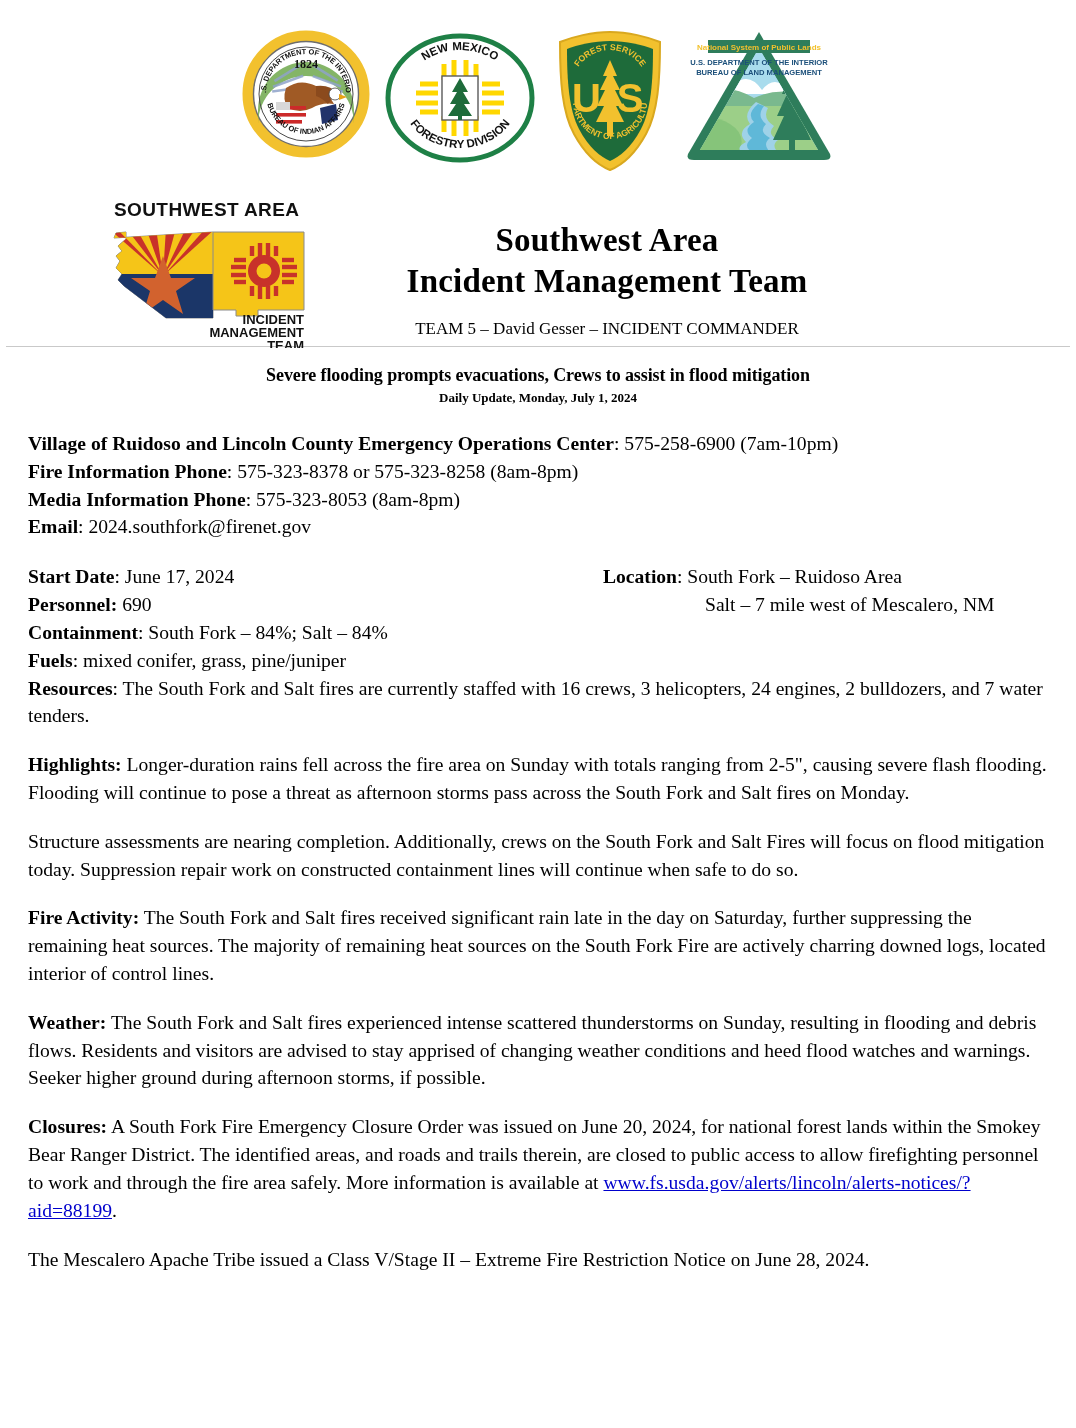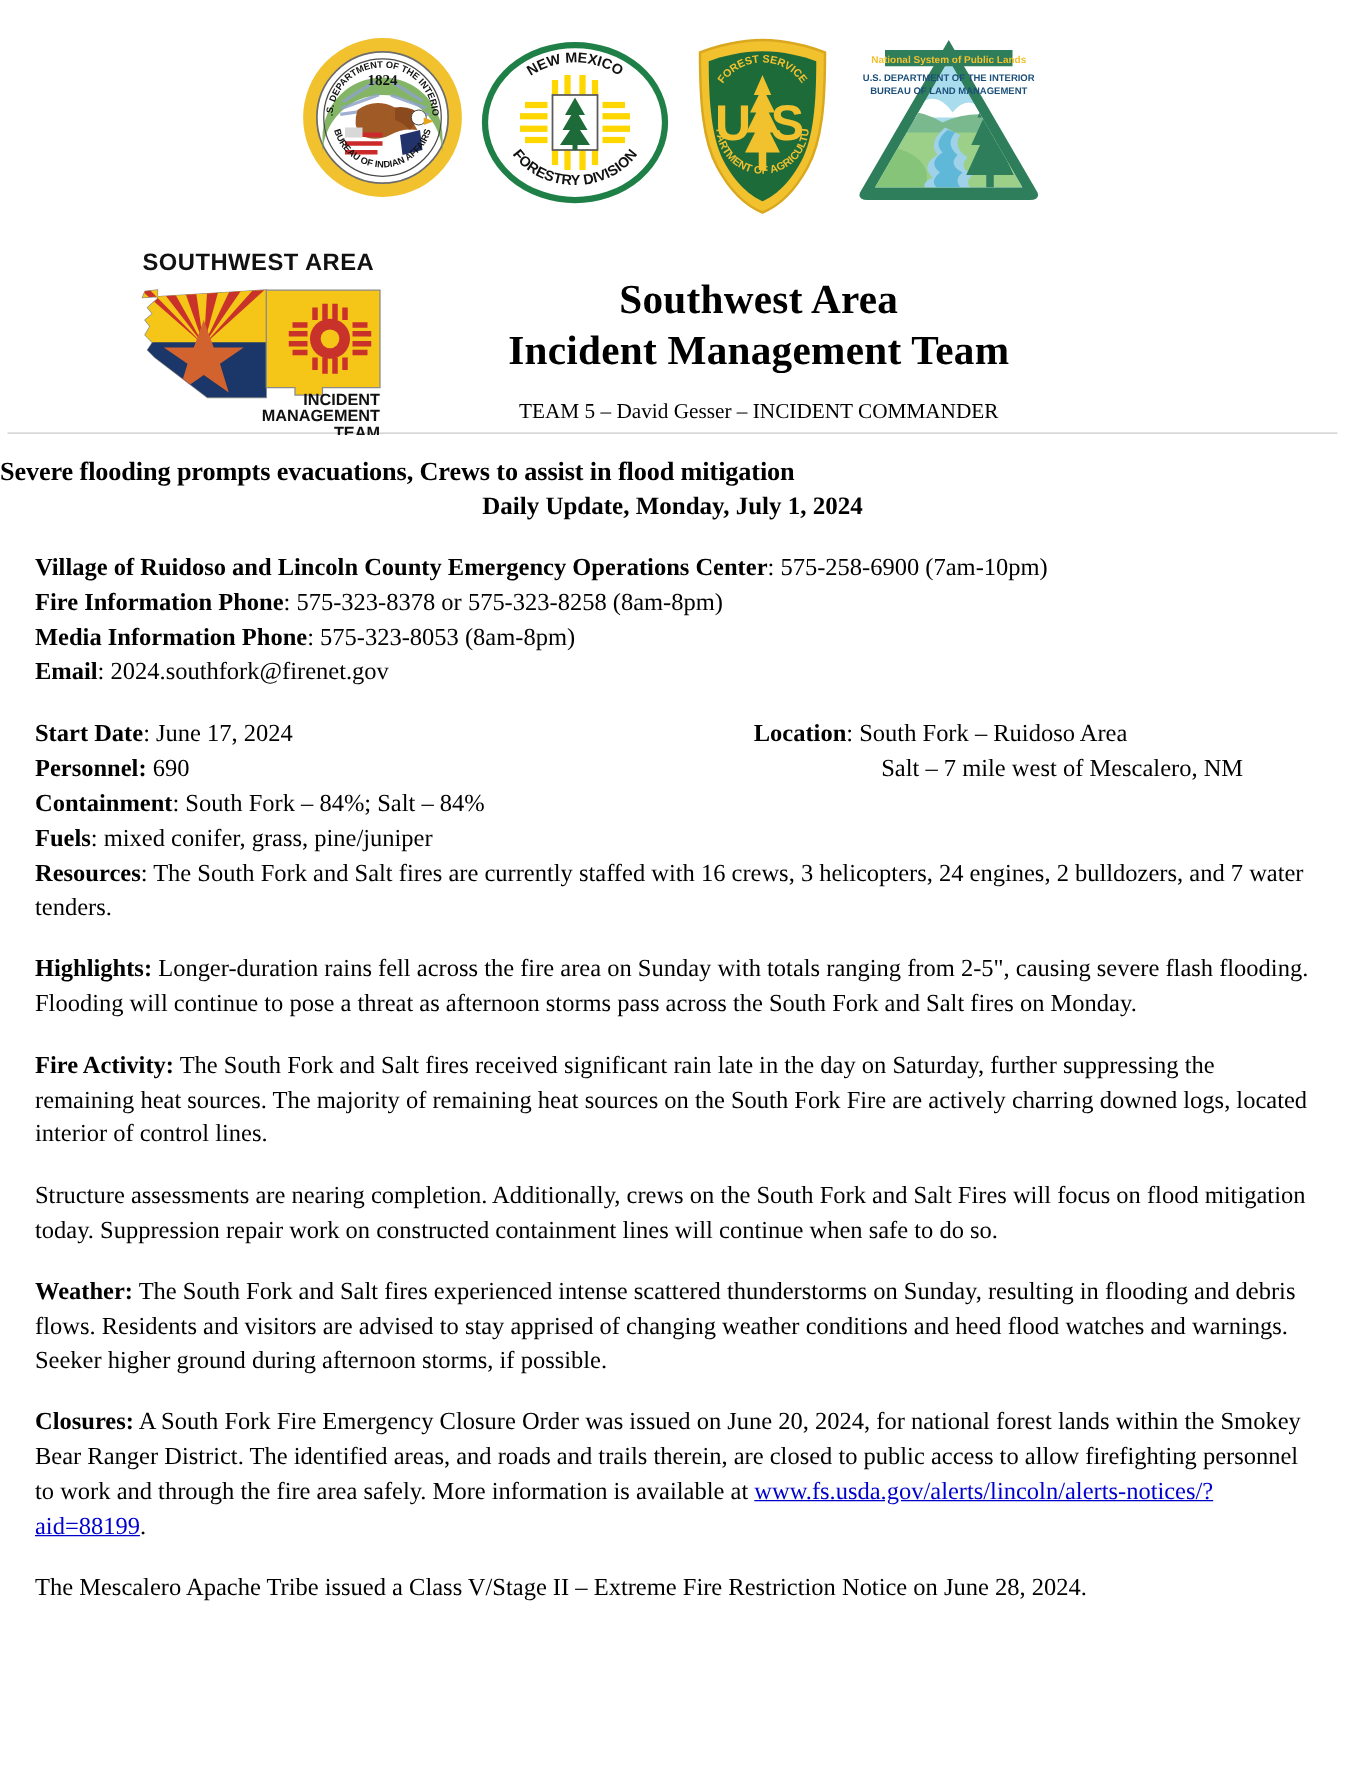--- a/index.html
+++ b/index.html
@@ -59,29 +59,30 @@
   }
 
   .hr-rule {
     border: none;
     border-top: 1px solid #c9c9c9;
     margin: 6px 6px 0 6px;
   }
 
   
   .headline {
+    text-align: center;
     font-weight: bold;
-    font-size: 21px;
+    font-size: 18px;
     margin-top: 18px;
     letter-spacing: -0.1px;
   }
   .subhead {
     text-align: center;
     font-weight: bold;
-    font-size: 20px;
+    font-size: 13px;
     margin-top: 4px;
   }
 
   
   .body-wrap {
     padding: 0 28px 0 28px;
     font-size: 19.6px;
     line-height: 1.42;
   }
   .contacts { margin-top: 24px; }
@@ -325,22 +326,22 @@
       <div class="cell indented">Salt – 7 mile west of Mescalero, NM</div>
       <div class="cell"><b>Containment</b><span>: South Fork – 84%; Salt – 84%</span></div>
     </div>
 
     <div class="para"><b>Fuels</b><span>: mixed conifer, grass, pine/juniper</span></div>
     <div class="para"><b>Resources</b><span>: The South Fork and Salt fires are currently staffed with 16 crews, 3 helicopters, 24 engines, 2 bulldozers, and 7 water tenders.</span></div>
   </div>
 
   <div class="para-gap"><b>Highlights:</b><span> Longer-duration rains fell across the fire area on Sunday with totals ranging from 2-5", causing severe flash flooding. Flooding will continue to pose a threat as afternoon storms pass across the South Fork and Salt fires on Monday.</span></div>
 
+  <div class="para-gap"><span>Structure assessments are nearing completion. Additionally, crews on the South Fork and Salt Fires will focus on flood mitigation today. Suppression repair work on constructed containment lines will continue when safe to do so.</span></div>
+
   <div class="para-gap"><b>Fire Activity:</b><span> The South Fork and Salt fires received significant rain late in the day on Saturday, further suppressing the remaining heat sources. The majority of remaining heat sources on the South Fork Fire are actively charring downed logs, located interior of control lines.</span></div>
-
-  <div class="para-gap"><span>Structure assessments are nearing completion. Additionally, crews on the South Fork and Salt Fires will focus on flood mitigation today. Suppression repair work on constructed containment lines will continue when safe to do so.</span></div>
 
   <div class="para-gap"><b>Weather:</b><span> The South Fork and Salt fires experienced intense scattered thunderstorms on Sunday, resulting in flooding and debris flows. Residents and visitors are advised to stay apprised of changing weather conditions and heed flood watches and warnings. Seeker higher ground during afternoon storms, if possible.</span></div>
 
   <div class="para-gap"><b>Closures:</b><span> A South Fork Fire Emergency Closure Order was issued on June 20, 2024, for national forest lands within the Smokey Bear Ranger District. The identified areas, and roads and trails therein, are closed to public access to allow firefighting personnel to work and through the fire area safely. More information is available at </span><a class="link" href="#">www.fs.usda.gov/alerts/lincoln/alerts-notices/?aid=88199</a><span>.</span></div>
 
   <div class="para-gap">The Mescalero Apache Tribe issued a Class V/Stage II – Extreme Fire Restriction Notice on June 28, 2024.</div>
 </div>
 
 </body></html>

